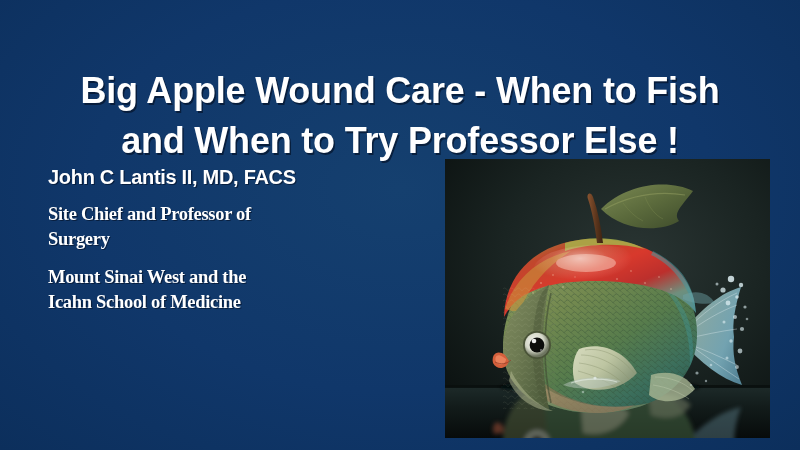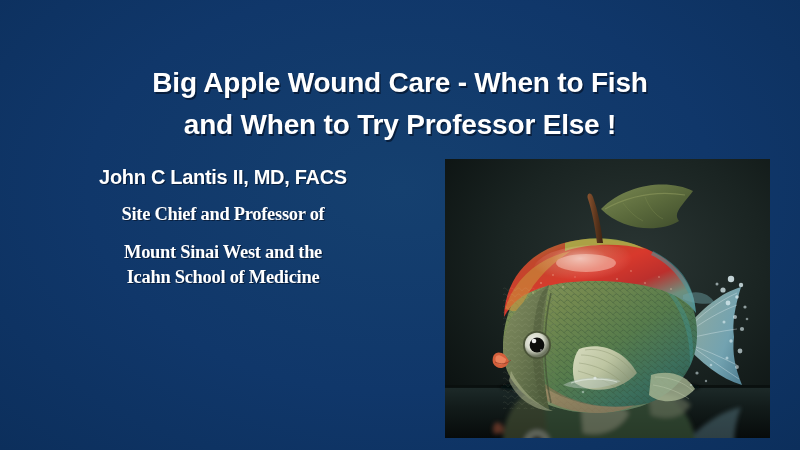--- a/index.html
+++ b/index.html
@@ -28,34 +28,34 @@
     top: 62px;
     width: 800px;
     text-align: center;
     padding: 0 28px;
     box-sizing: border-box;
   }
   .title-line {
     color: #ffffff;
     font-family: "Liberation Sans", sans-serif;
     font-weight: bold;
-    font-size: 28px;
+    font-size: 36px;
     line-height: 42px;
     letter-spacing: -0.2px;
     text-shadow: 1.5px 1.5px 0px rgba(6,22,46,0.75);
     white-space: nowrap;
+    margin-top: 8px;
   }
 
   
   .subtitle-block {
     position: absolute;
     left: 48px;
     top: 164px;
     width: 350px;
-    text-align: center;
   }
   .sub-name {
     color: #ffffff;
     font-family: "Liberation Sans", sans-serif;
     font-weight: bold;
     font-size: 20px;
     line-height: 26px;
     letter-spacing: -0.3px;
     text-shadow: 1.2px 1.2px 0px rgba(6,22,46,0.7);
     margin-bottom: 12px;
@@ -91,20 +91,21 @@
 
   <div class="title-block">
     <div class="title-line">Big Apple Wound Care - When to Fish</div>
     <div class="title-line">and When to Try Professor Else !</div>
   </div>
 
   <div class="subtitle-block">
     <div class="sub-name">John C Lantis II, MD, FACS</div>
     <div class="sub-para">
       <div>Site Chief and Professor of</div>
+      <div>Surgery</div>
     </div>
     <div class="sub-para">
       <div>Mount Sinai West and the</div>
       <div>Icahn School of Medicine</div>
     </div>
   </div>
 
   <div class="picture">
     <svg class="pic-svg" viewBox="0 0 325 279" xmlns="http://www.w3.org/2000/svg">
       <defs>

